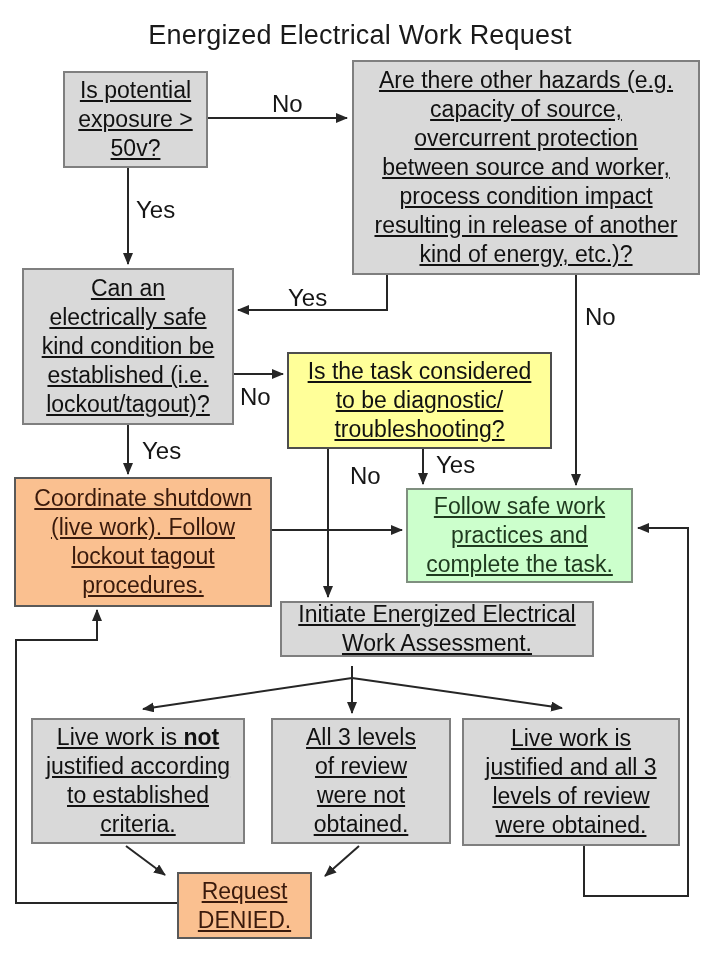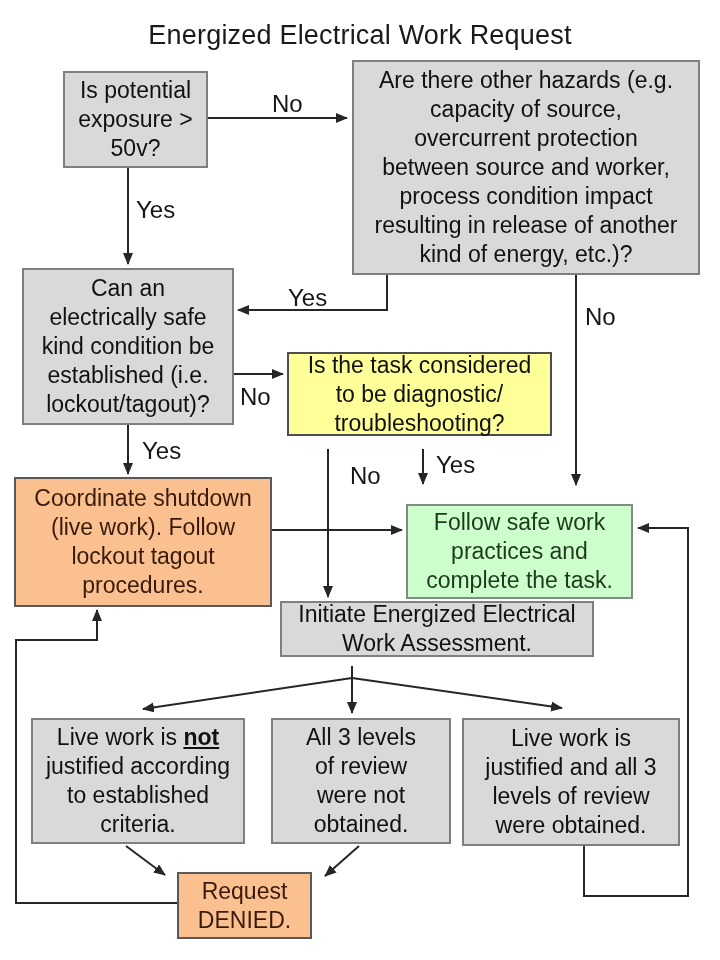--- a/index.html
+++ b/index.html
@@ -36,25 +36,26 @@
     position: absolute; left: 0; top: 0; width: 720px; height: 960px;
     z-index: 1; pointer-events: none;
   }
   .connector { stroke: var(--line); stroke-width: 2; fill: none; }
   #arrow path { fill: var(--line); }
   .node {
     position: absolute; z-index: 2;
     display: flex; align-items: center; justify-content: center;
     text-align: center; font-size: 23px; line-height: 29px;
     box-sizing: border-box;
+    text-decoration: underline;
   }
   .node .txt { white-space: pre-line; display: block; width: 100%; }
   .gray   { background: var(--gray-fill);   border: 2px solid var(--gray-border); }
   .yellow { background: var(--yellow-fill); border: 2px solid var(--yellow-border); }
-  .green  { background: var(--green-fill);  border: 2px solid var(--green-border); color: var(--green-text); margin-top: 16px; }
+  .green  { background: var(--green-fill);  border: 2px solid var(--green-border); color: var(--green-text); }
   .orange { background: var(--orange-fill); border: 2px solid var(--orange-border); color: var(--maroon-text); justify-content: center; }
   .emph { font-weight: bold; text-decoration: underline; }
   .edge-label {
     position: absolute; z-index: 2; font-size: 24px; color: #161616;
   }
 </style>
 </head>
 <body>
 
 <div class="stage">
@@ -103,21 +104,21 @@
   </div>
 
   <div class="node gray" style="left:22px;top:268px;width:212px;height:157px">
     <span class="txt">Can an
 electrically safe
 kind condition be
 established (i.e.
 lockout/tagout)?</span>
   </div>
 
-  <div class="node yellow" style="left:287px;top:352px;width:265px;height:84px">
+  <div class="node yellow" style="left:287px;top:352px;width:265px;height:97px">
     <span class="txt">Is the task considered
 to be diagnostic/
 troubleshooting?</span>
   </div>
 
   <div class="node orange" style="left:14px;top:477px;width:258px;height:130px">
     <span class="txt">Coordinate shutdown
 (live work). Follow
 lockout tagout
 procedures.</span>

